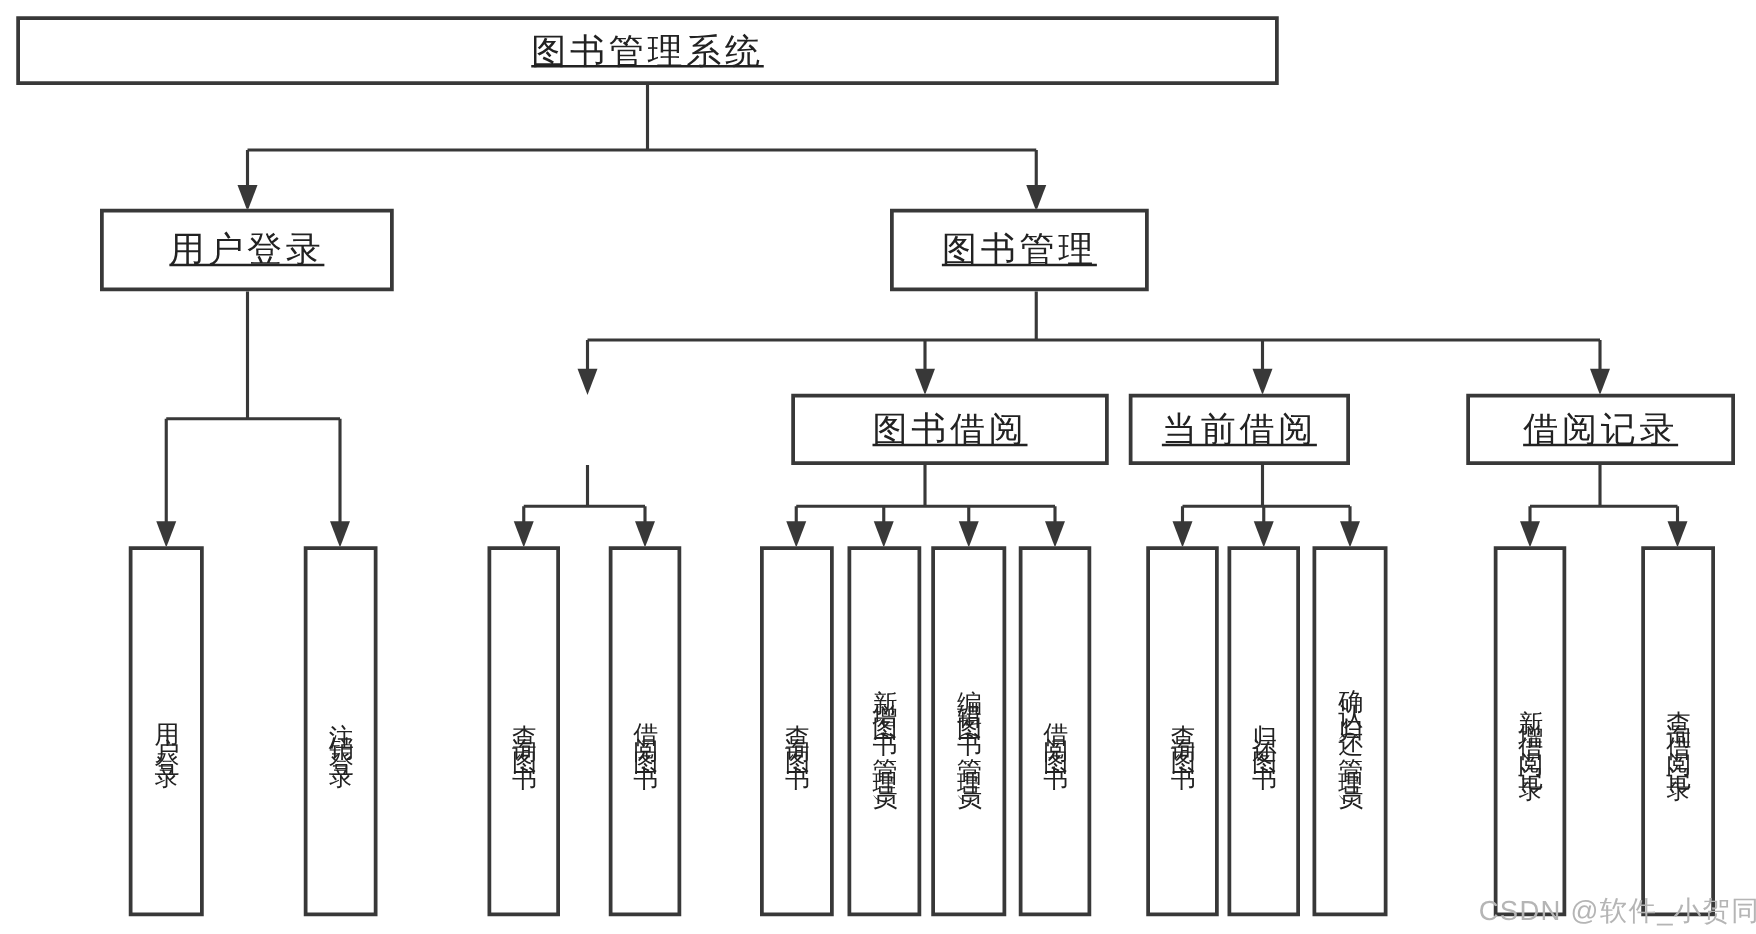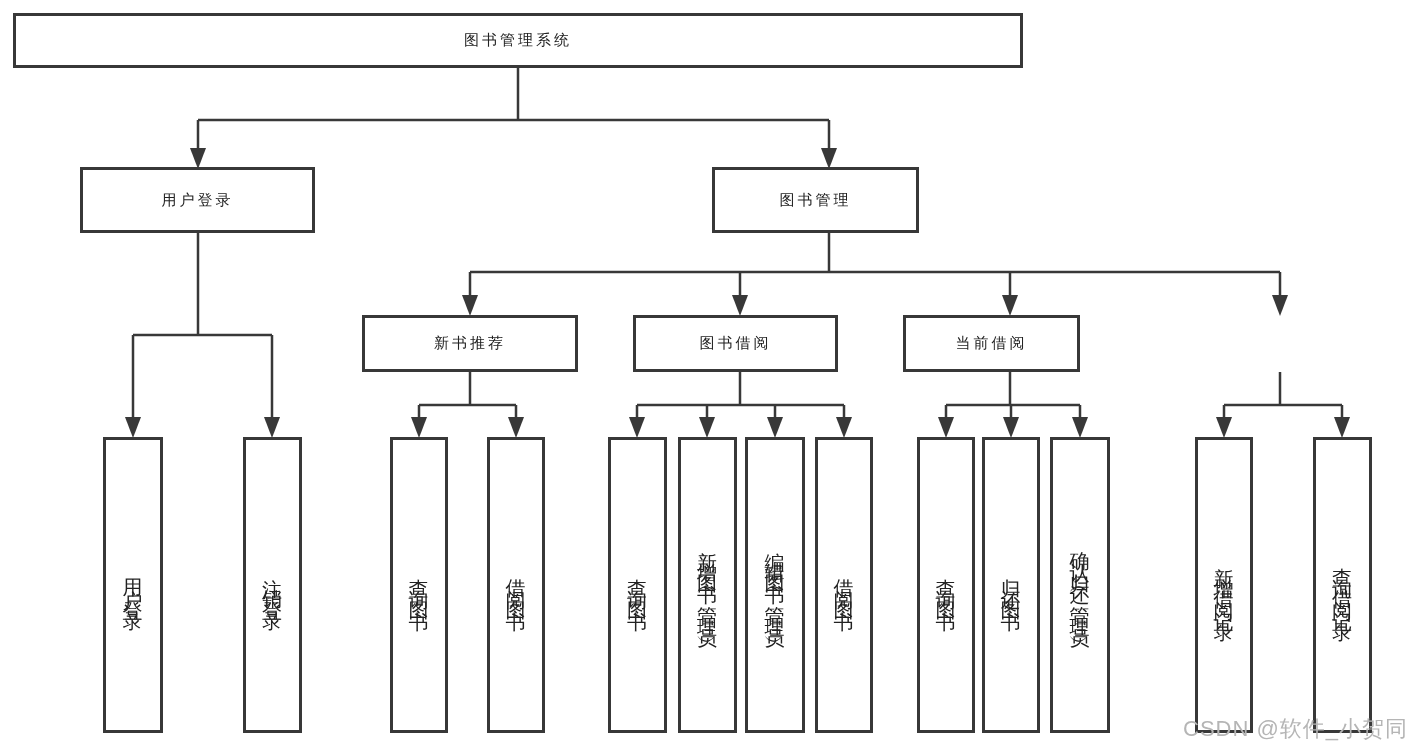--- a/index.html
+++ b/index.html
@@ -13,35 +13,35 @@
   .wires{position:absolute;left:0;top:0;z-index:0;}
   .node{
     position:absolute;
     box-sizing:border-box;
     border:3px solid #383838;
     background:#ffffff;
     display:flex;align-items:center;justify-content:center;
     color:#222222;
     z-index:1;
   }
-  .hnode{font-size:15px;letter-spacing:3px;white-space:nowrap;}
+  .hnode{font-size:28px;letter-spacing:3px;white-space:nowrap;text-decoration:underline;}
   .leaf{top:437px;height:296px;}
   .leaf .vtext{
     writing-mode:vertical-rl;
     font-size:20px;
     letter-spacing:11px;
     line-height:1;
     color:#222222;
   }
   
   .n-root{left:13px;top:13px;width:1010px;height:55px;}
   .n-l2-1{left:80px;top:167px;width:235px;height:66px;}
   .n-l2-2{left:712px;top:167px;width:207px;height:66px;}
   .n-l3-1{left:362px;top:315px;width:216px;height:57px;}
-  .n-l3-2{left:633px;top:315px;width:205px;height:57px;}
+  .n-l3-2{left:633px;top:315px;width:254px;height:57px;}
   .n-l3-3{left:903px;top:315px;width:177px;height:57px;}
   .n-l3-4{left:1173px;top:315px;width:215px;height:57px;}
   
   .lf-1{left:103px;width:60px;}
   .lf-2{left:243px;width:59px;}
   .lf-3{left:390px;width:58px;}
   .lf-4{left:487px;width:58px;}
   .lf-5{left:608px;width:59px;}
   .lf-6{left:678px;width:59px;}
   .lf-7{left:745px;width:60px;}
@@ -101,28 +101,28 @@
     <span>图书管理系统</span>
   </div>
 
   <div class="node hnode n-l2-1">
     <span>用户登录</span>
   </div>
   <div class="node hnode n-l2-2">
     <span>图书管理</span>
   </div>
 
-  <div class="node hnode n-l3-1">
-    <span>新书推荐</span>
-  </div>
   <div class="node hnode n-l3-2">
     <span>图书借阅</span>
   </div>
   <div class="node hnode n-l3-3">
     <span>当前借阅</span>
+  </div>
+  <div class="node hnode n-l3-4">
+    <span>借阅记录</span>
   </div>
 
   <div class="node leaf lf-1">
     <span class="vtext">用户登录</span>
   </div>
   <div class="node leaf lf-2">
     <span class="vtext">注销登录</span>
   </div>
 
   <div class="node leaf lf-3">

